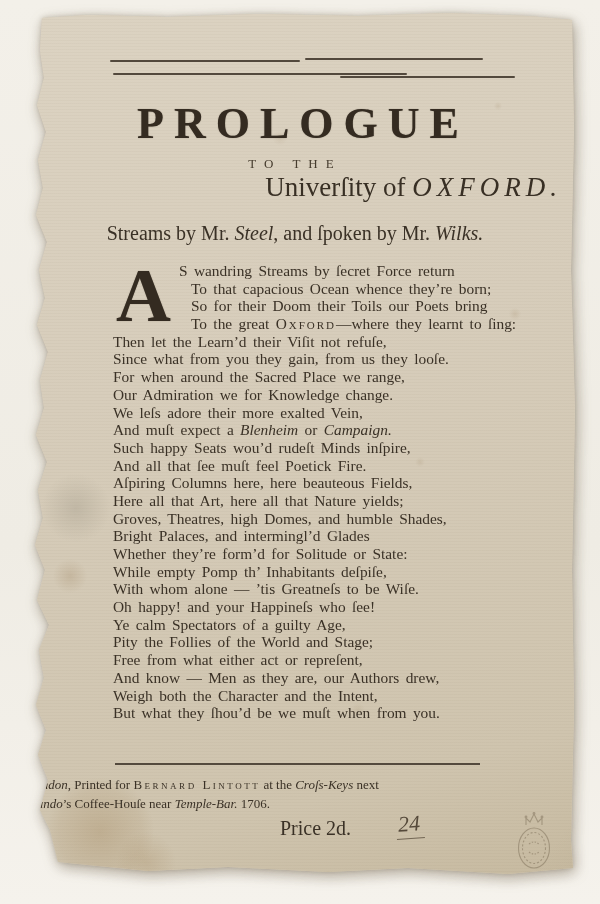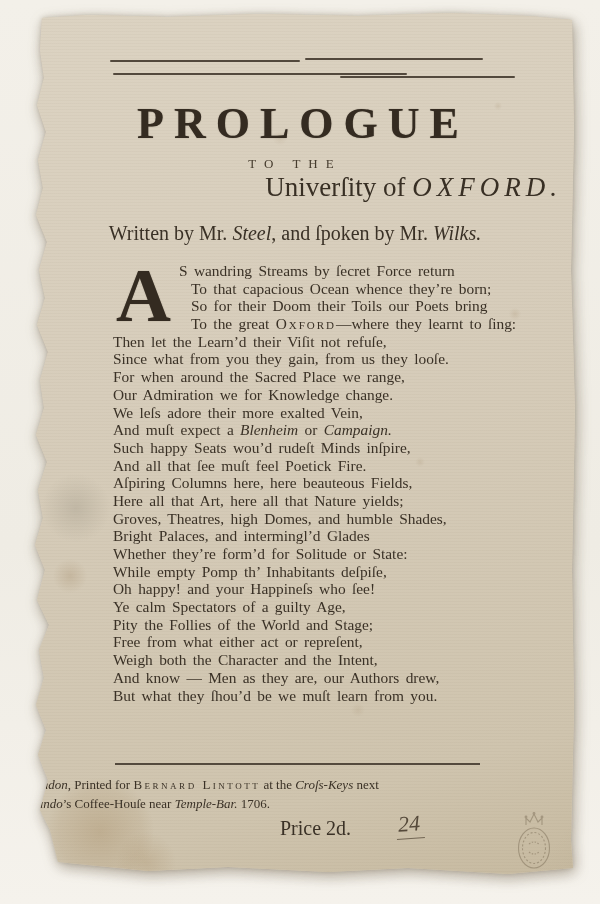--- a/index.html
+++ b/index.html
@@ -101,21 +101,21 @@
 
     <div class="rule rule-1a"></div>
     <div class="rule rule-1b"></div>
     <div class="rule rule-2a"></div>
     <div class="rule rule-2b"></div>
 
     <div class="content">
       <h1 class="title">PROLOGUE</h1>
       <div class="to-the">TO THE</div>
       <div class="subtitle" id="subtitle"><span class="s-r">Univerſity of </span><span class="s-isp">OXFORD.</span></div>
-      <div class="byline" id="byline"><span class="s-r">Written by Mr. </span><span class="s-i">Steel</span><span class="s-r">, and ſpoken by Mr. </span><span class="s-i">Wilks.</span></div>
+      <div class="byline" id="byline"><span class="s-r">Streams by Mr. </span><span class="s-i">Steel</span><span class="s-r">, and ſpoken by Mr. </span><span class="s-i">Wilks.</span></div>
     </div>
 
     <div class="poem">
       <span class="drop-cap">A</span>
       <div id="poem-lines">
           <div class="poem-line ind1"><span class="s-r">S wandring Streams by ſecret Force return</span></div>
           <div class="poem-line ind2"><span class="s-r">To that capacious Ocean whence they’re born;</span></div>
           <div class="poem-line ind2"><span class="s-r">So for their Doom their Toils our Poets bring</span></div>
           <div class="poem-line ind2"><span class="s-r">To the great </span><span class="s-sc">Oxford</span><span class="s-r">—where they learnt to ſing:</span></div>
           <div class="poem-line"><span class="s-r">Then let the Learn’d their Viſit not refuſe,</span></div>
@@ -125,27 +125,28 @@
           <div class="poem-line"><span class="s-r">We leſs adore their more exalted Vein,</span></div>
           <div class="poem-line"><span class="s-r">And muſt expect a </span><span class="s-i">Blenheim</span><span class="s-r"> or </span><span class="s-i">Campaign.</span></div>
           <div class="poem-line"><span class="s-r">Such happy Seats wou’d rudeſt Minds inſpire,</span></div>
           <div class="poem-line"><span class="s-r">And all that ſee muſt feel Poetick Fire.</span></div>
           <div class="poem-line"><span class="s-r">Aſpiring Columns here, here beauteous Fields,</span></div>
           <div class="poem-line"><span class="s-r">Here all that Art, here all that Nature yields;</span></div>
           <div class="poem-line"><span class="s-r">Groves, Theatres, high Domes, and humble Shades,</span></div>
           <div class="poem-line"><span class="s-r">Bright Palaces, and intermingl’d Glades</span></div>
           <div class="poem-line"><span class="s-r">Whether they’re form’d for Solitude or State:</span></div>
           <div class="poem-line"><span class="s-r">While empty Pomp th’ Inhabitants deſpiſe,</span></div>
+          <div class="poem-line"><span class="s-r">With whom alone — ’tis Greatneſs to be Wiſe.</span></div>
           <div class="poem-line"><span class="s-r">Oh happy! and your Happineſs who ſee!</span></div>
           <div class="poem-line"><span class="s-r">Ye calm Spectators of a guilty Age,</span></div>
           <div class="poem-line"><span class="s-r">Pity the Follies of the World and Stage;</span></div>
           <div class="poem-line"><span class="s-r">Free from what either act or repreſent,</span></div>
+          <div class="poem-line"><span class="s-r">And know — Men as they are, our Authors drew,</span></div>
           <div class="poem-line"><span class="s-r">Weigh both the Character and the Intent,</span></div>
-          <div class="poem-line"><span class="s-r">And know — Men as they are, our Authors drew,</span></div>
-          <div class="poem-line"><span class="s-r">But what they ſhou’d be we muſt learn from you.</span></div>
+          <div class="poem-line"><span class="s-r">But what they ſhou’d be we muſt when from you.</span></div>
         </div>
     </div>
 
     <div class="imprint-rule"></div>
     <div class="imprint" id="imprint">
         <div class="imprint-line"><span class="s-i">London</span><span class="s-r">, Printed for </span><span class="s-sc">Bernard Lintott</span><span class="s-r"> at the </span><span class="s-i">Croſs-Keys</span><span class="s-r"> next</span></div>
         <div class="imprint-line"><span class="s-i">Nando</span><span class="s-r">’s Coffee-Houſe near </span><span class="s-i">Temple-Bar.</span><span class="s-r"> 1706.</span></div>
       </div>
 
     <div class="price-row">

